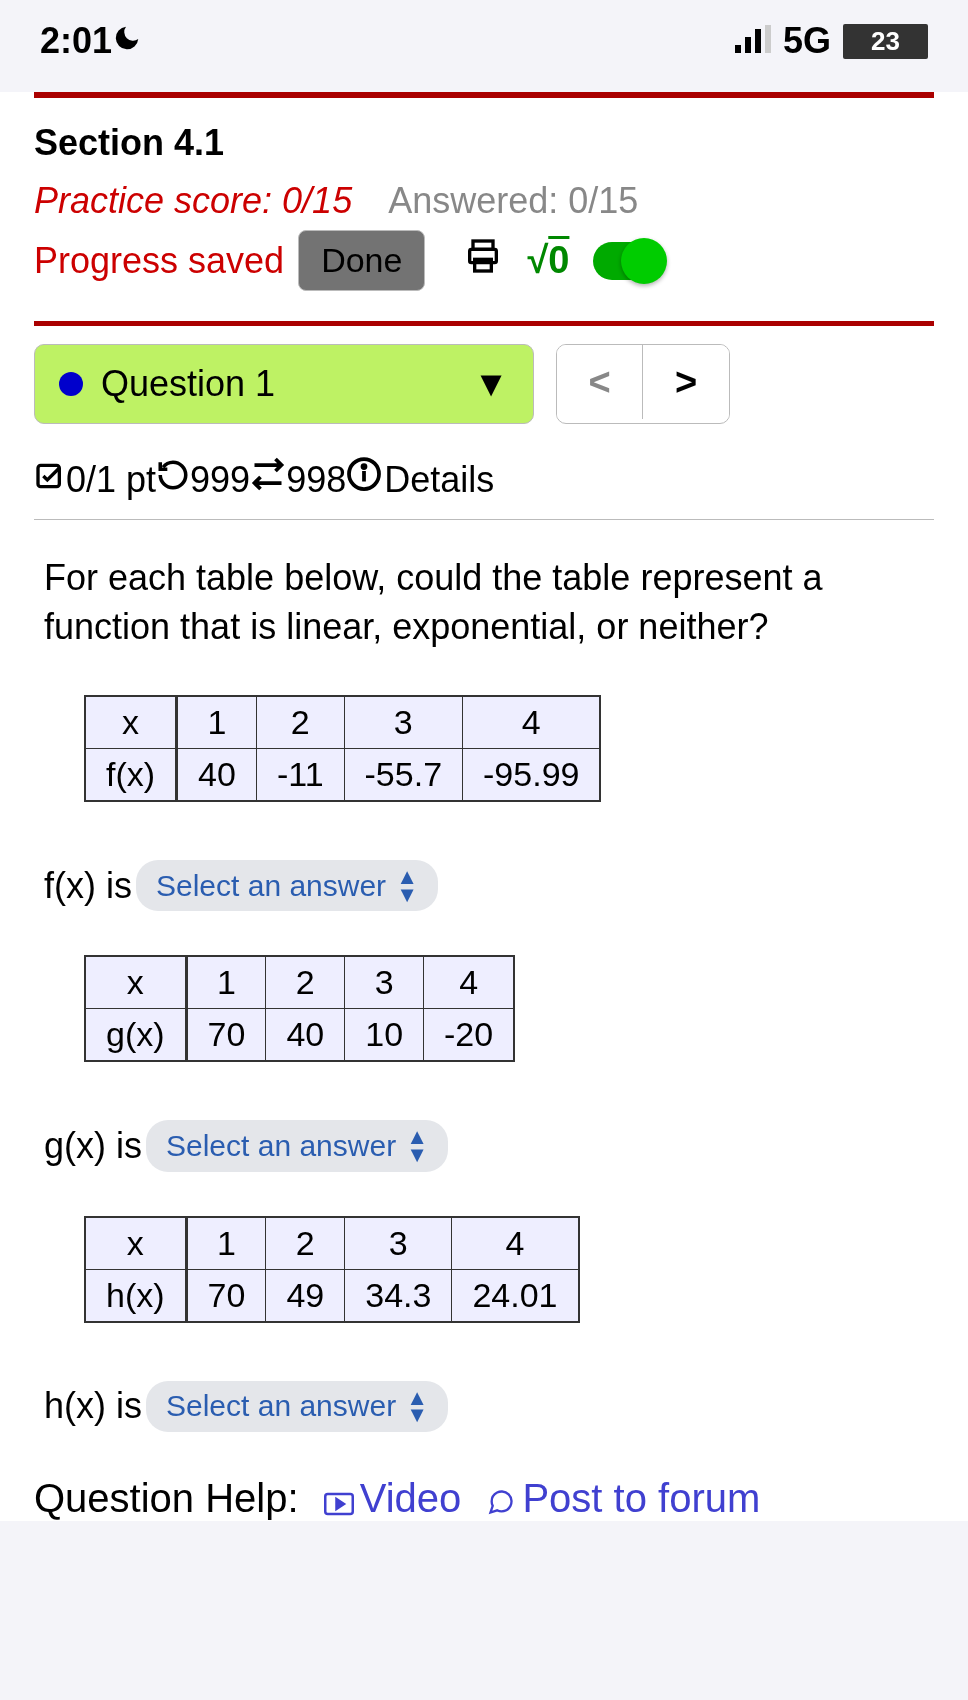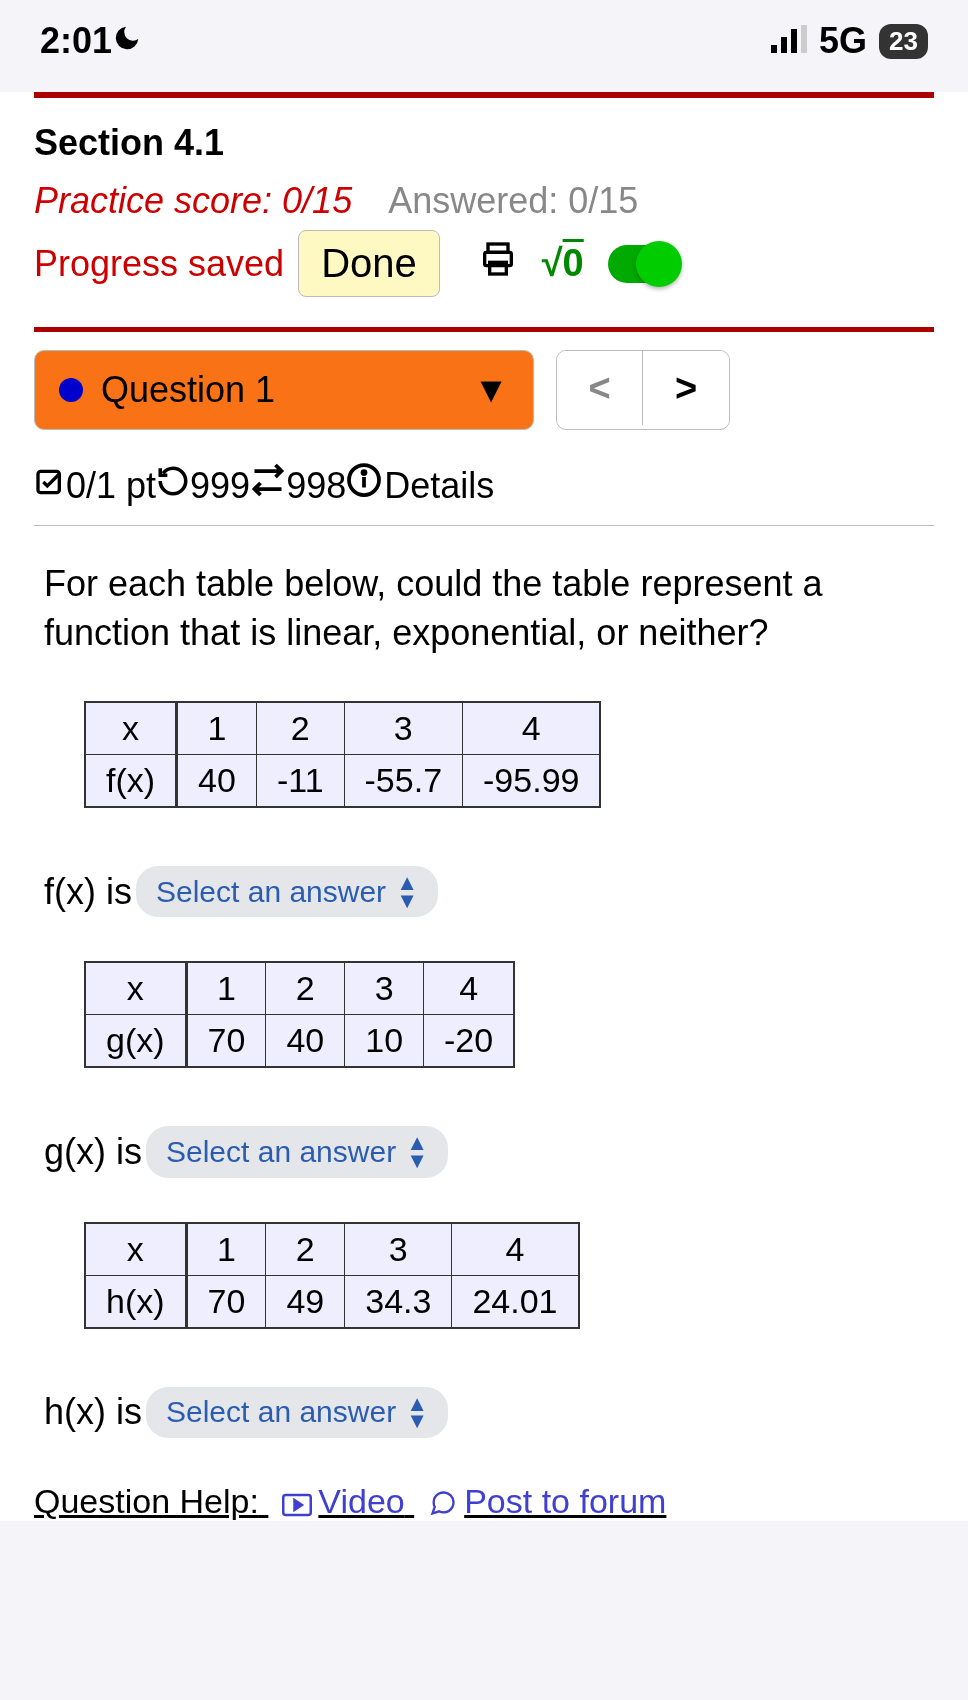--- a/index.html
+++ b/index.html
@@ -16,60 +16,60 @@
     align-items: center;
     padding: 20px 40px 30px;
     font-size: 36px;
     font-weight: 600;
   }
   .status-left { display: flex; align-items: center; }
   .status-right { display: flex; align-items: center; gap: 12px; }
   .battery-badge {
     background: #333;
     color: #fff;
-    border-radius: 12px;
-    padding: 2px 10px;
+    border-radius: 2px;
+    padding: 2px 28px;
     font-size: 26px;
     font-weight: 700;
   }
   .content { padding: 0 34px; background: #fff; }
   .red-bar { height: 6px; background: #a00; margin: 0 0 24px; }
   .red-bar.mid { margin: 30px 0 18px; height:5px; }
   h1 { font-size: 36px; font-weight: 700; margin-bottom: 16px; }
   .score-line { font-size: 36px; margin-bottom: 8px; }
   .score-red { color: #c00; font-style: italic; }
   .answered { color: #888; margin-left: 26px; }
   .progress-line { display: flex; align-items: center; gap: 14px; font-size: 36px; }
   .progress-text { color: #c00; }
   .done-btn {
-    background: #fef9c3;
+    background: #737373;
     border: 1px solid #bbb;
     border-radius: 8px;
     padding: 10px 22px;
-    font-size: 40px;
+    font-size: 34px;
     cursor: pointer;
   }
   .toolbar-icons { display: flex; align-items: center; gap: 24px; margin-left: 24px; }
   .sqrt-icon { color: #080; font-weight: 700; font-size: 38px; }
   .toggle {
     width: 72px; height: 38px; background: #0a0; border-radius: 19px;
     position: relative; display: inline-block;
   }
   .toggle::after {
     content: ''; position: absolute; right: -2px; top: -4px;
     width: 46px; height: 46px; background: #0c0; border-radius: 50%;
     box-shadow: 0 2px 4px rgba(0,0,0,.3);
   }
   .nav-row { display: flex; gap: 22px; margin: 18px 0; }
   .question-select {
     flex: 0 0 auto; width: 500px;
     border: 1px solid #bbb; border-radius: 10px;
     padding: 18px 24px; font-size: 36px;
     display: flex; align-items: center; justify-content: space-between;
-    background: #f97316; cursor: pointer;
+    background: #bef264; cursor: pointer;
   }
   .qdot { width: 24px; height: 24px; background: #00c; border-radius: 50%; display: inline-block; margin-right: 18px; }
   .nav-arrows {
     display: flex; border: 1px solid #bbb; border-radius: 10px; overflow: hidden; background: #fff;
   }
   .nav-arrows button {
     width: 86px; height: 74px; background: #fff; border: none;
     font-size: 38px; font-weight: 700; cursor: pointer;
   }
   .nav-arrows button:first-child { border-right: 1px solid #bbb; color: #888; }
@@ -90,21 +90,21 @@
   }
   td.hdr { background: #eef; border-right: 3px solid #333; font-weight: 400; }
   tr:first-child td { border-bottom: 1px solid #333; }
   .answer-line { font-size: 36px; margin: 0 0 44px 10px; display: flex; align-items: center; gap: 4px; }
   .select-pill {
     background: #e4e6ea; border-radius: 22px;
     padding: 8px 20px; color: #2a5db0; font-size: 30px;
     display: inline-flex; align-items: center; gap: 10px; cursor: pointer;
   }
   .updown { color: #2a5db0; font-size: 22px; line-height: 0.8; display: flex; flex-direction: column; }
-  .help-line { font-size: 34px; margin-top: 21px; text-decoration: underline; }
+  .help-line { font-size: 40px; margin-top: 21px; }
   .help-link { color: #4040d0; margin-left: 14px; }
   .help-link svg { vertical-align: -4px; margin-right: 6px; }
   .vb { display:inline-block; vertical-align:-6px; }
 </style>
 </head>
 <body>
 
 <div class="status-bar">
   <div class="status-left">
     <span>2:01</span>

